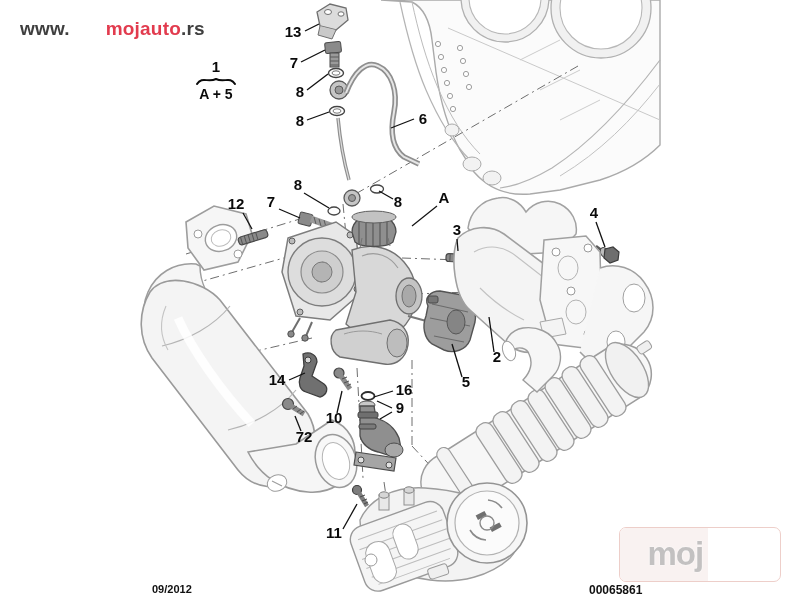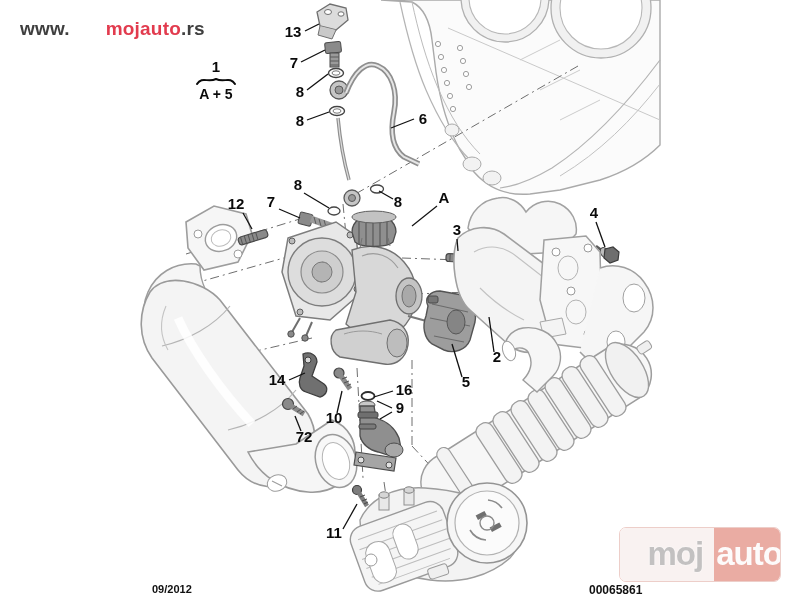--- a/index.html
+++ b/index.html
@@ -17,21 +17,21 @@
   .group-label .num{font-size:15px;font-weight:700;line-height:14px;}
   .group-label .brace{display:block;margin:1px auto 0 auto;}
   .group-label .den{font-size:14px;font-weight:700;margin-top:0px;}
   .footer-date{position:absolute;left:152px;top:583px;font-size:11px;font-weight:700;color:#111;}
   .footer-doc{position:absolute;left:589px;top:583px;font-size:12px;font-weight:700;color:#111;}
   .watermark{
     position:absolute;left:619px;top:527px;width:160px;height:53px;border-radius:7px;
     display:flex;overflow:hidden;opacity:.82;border:1px solid #eac4be;
     font-weight:800;font-size:33px;line-height:51px;letter-spacing:-1px;
   }
-  .watermark .wm-left{flex:0 0 52%;background:#f8f0ef;color:#b6b4b4;text-align:right;padding-right:11px;
+  .watermark .wm-left{flex:0 0 52%;background:#f8f0ef;color:#b6b4b4;text-align:right;padding-right:5px;
     text-shadow:0 0 2px #ffffff;}
   .watermark .wm-right{flex:1;background:#e69a90;color:#fdfbfb;text-align:left;padding-left:2px;}
   .callout-label{font-size:15px;font-weight:700;fill:#0a0a0a;}
   .leader{stroke:#111;stroke-width:1.3;fill:none;}
   .axis{stroke:#6e6e6e;stroke-width:1;fill:none;stroke-dasharray:9 4 2 4;}
 </style>
 </head>
 <body>
 
 <div class="stage">
@@ -341,16 +341,15 @@
       <path d="M2,9 C7,1 13,8 21,4 C29,8 35,1 40,9" fill="none" stroke="#0a0a0a" stroke-width="2" stroke-linecap="round"></path>
     </svg>
     <div class="den">A + 5</div>
   </div>
 
   <div class="footer-date">09/2012</div>
   <div class="footer-doc">00065861</div>
 
   <div class="watermark">
       <span class="wm-left">moj</span>
-      <span class="wm-right">auto</span>
     </div>
 
 </div>
 
 </body></html>

